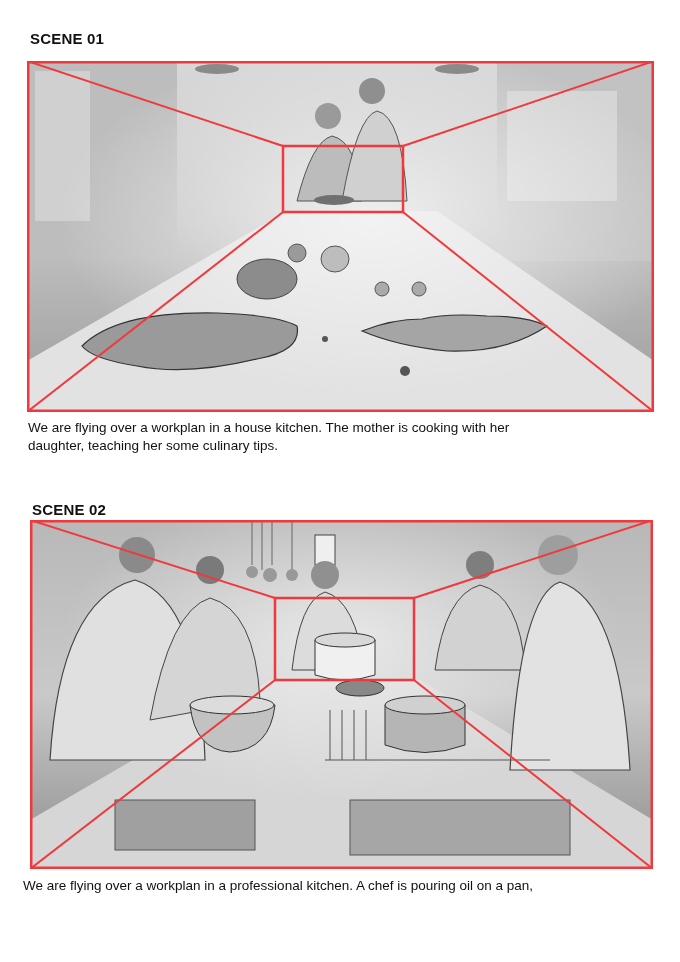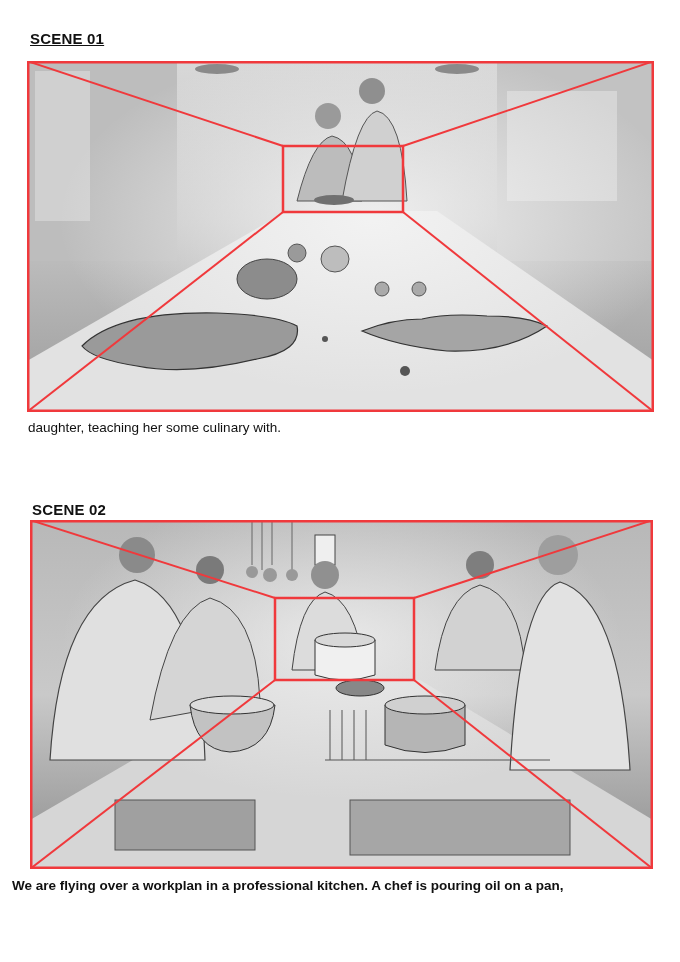--- a/index.html
+++ b/index.html
@@ -5,21 +5,21 @@
   html, body { margin:0; padding:0; background:#ffffff; }
   body { width:680px; height:962px; position:relative; overflow:hidden; font-family:"Liberation Sans", sans-serif; color:#111; }
   .scene-title { position:absolute; font-size:15px; font-weight:bold; letter-spacing:0.2px; color:#111; }
   .frame { position:absolute; overflow:hidden; background:#cfcfcf; }
   .frame svg { position:absolute; left:0; top:0; width:100%; height:100%; }
   .caption { position:absolute; font-size:13.5px; line-height:18px; color:#111; width:620px; }
 </style>
 </head>
 <body>
 
-<div class="scene-title" style="left:30px; top:30px;text-decoration:underline;">SCENE 01</div>
+<div class="scene-title" style="left:30px; top:30px;">SCENE 01</div>
 
 <div class="frame" style="left:27px; top:61px; width:627px; height:351px;">
   <svg viewBox="0 0 627 351" preserveAspectRatio="none">
     <defs>
       <linearGradient id="s1bg" x1="0" y1="0" x2="0" y2="1">
         <stop offset="0" stop-color="#d8d8d8"></stop>
         <stop offset="0.45" stop-color="#c4c4c4"></stop>
         <stop offset="1" stop-color="#9c9c9c"></stop>
       </linearGradient>
       <radialGradient id="s1light" cx="0.55" cy="0.45" r="0.5">
@@ -62,21 +62,22 @@
       <line x1="627" y1="0" x2="376" y2="85"></line>
       <line x1="0" y1="351" x2="256" y2="151"></line>
       <line x1="627" y1="351" x2="376" y2="151"></line>
       <rect x="256" y="85" width="120" height="66" stroke-width="2.5"></rect>
       <rect x="1" y="1" width="625" height="349" stroke-width="3"></rect>
     </g>
   </svg>
 </div>
 
 <div class="caption" style="left:28px; top:419px;">
-  <div>daughter, teaching her some culinary with.</div>
+  <div>We are flying over a workplan in a house kitchen. The mother is cooking with her</div>
+  <div>daughter, teaching her some culinary tips.</div>
 </div>
 
 <div class="scene-title" style="left:32px; top:489px;margin-top:12px;">SCENE 02</div>
 
 <div class="frame" style="left:30px; top:520px; width:623px; height:349px;">
   <svg viewBox="0 0 623 349" preserveAspectRatio="none">
     <defs>
       <linearGradient id="s2bg" x1="0" y1="0" x2="0" y2="1">
         <stop offset="0" stop-color="#b8b8b8"></stop>
         <stop offset="0.5" stop-color="#c9c9c9"></stop>
@@ -136,15 +137,15 @@
       <line x1="0" y1="0" x2="245" y2="78"></line>
       <line x1="623" y1="0" x2="384" y2="78"></line>
       <line x1="0" y1="349" x2="245" y2="160"></line>
       <line x1="623" y1="349" x2="384" y2="160"></line>
       <rect x="245" y="78" width="139" height="82" stroke-width="2.5"></rect>
       <rect x="1" y="1" width="621" height="347" stroke-width="3"></rect>
     </g>
   </svg>
 </div>
 
-<div class="caption" style="left:12px; top:877px;font-weight:bold;">
+<div class="caption" style="left:23px; top:877px;">
   <div>We are flying over a workplan in a professional kitchen. A chef is pouring oil on a pan,</div>
 </div>
 
 </body></html>

